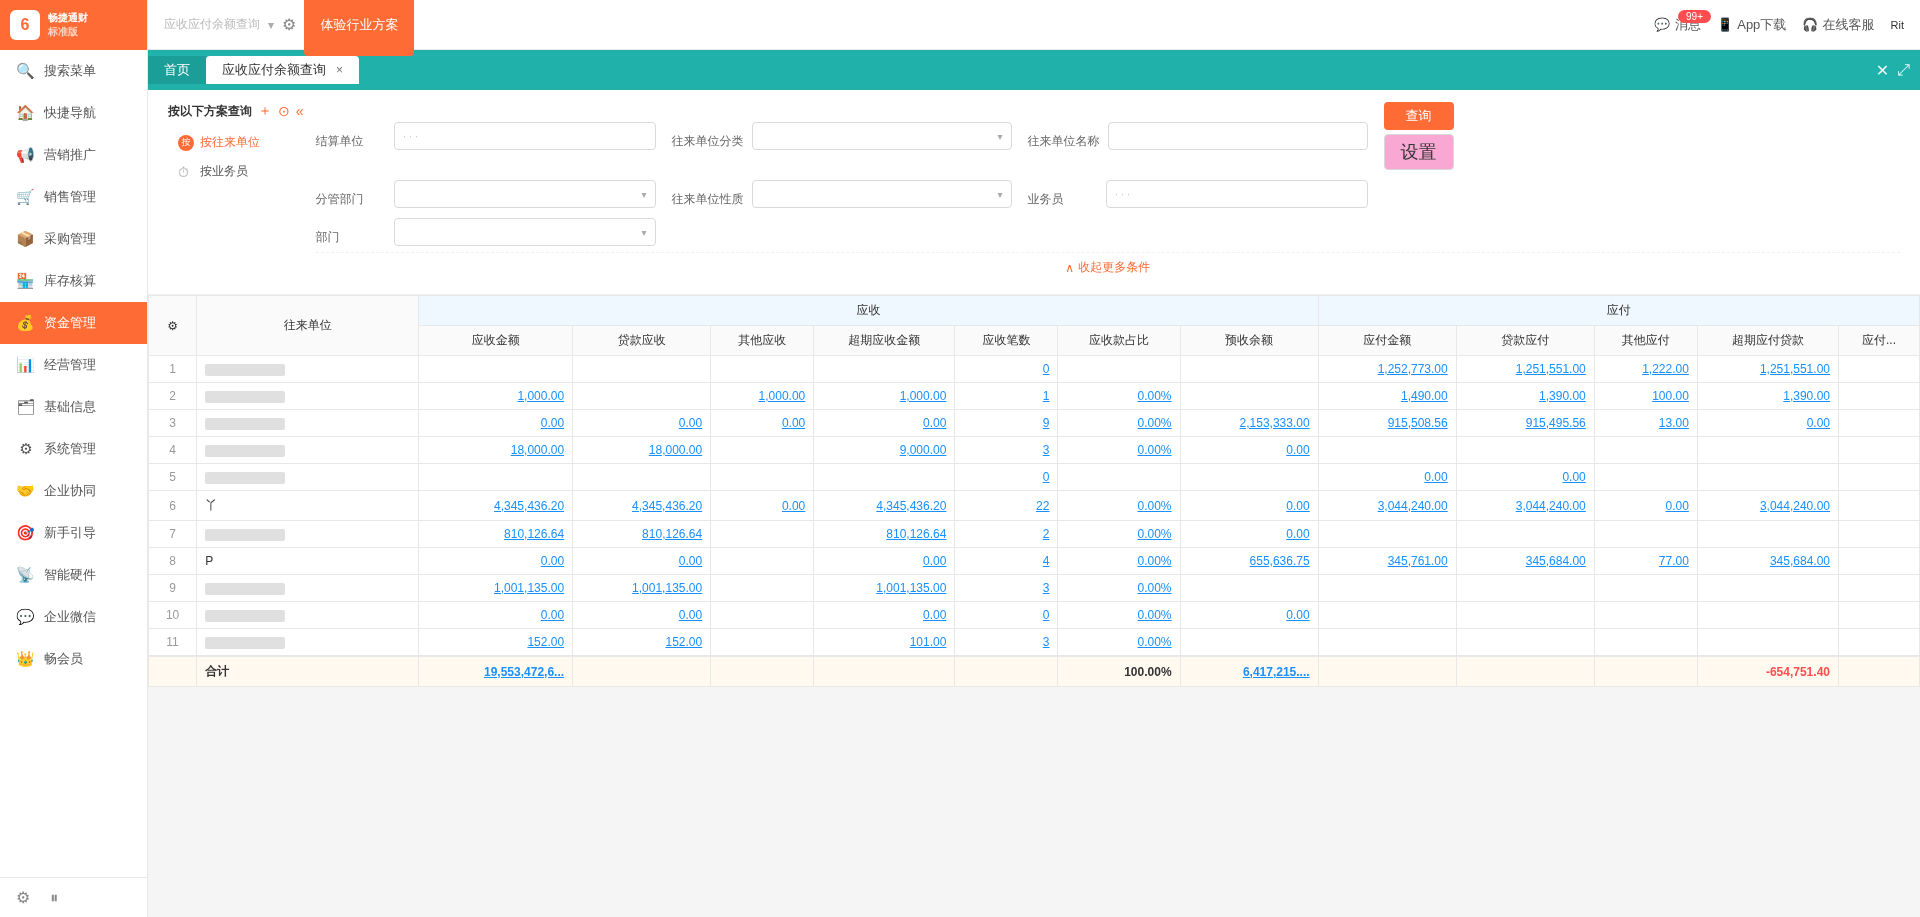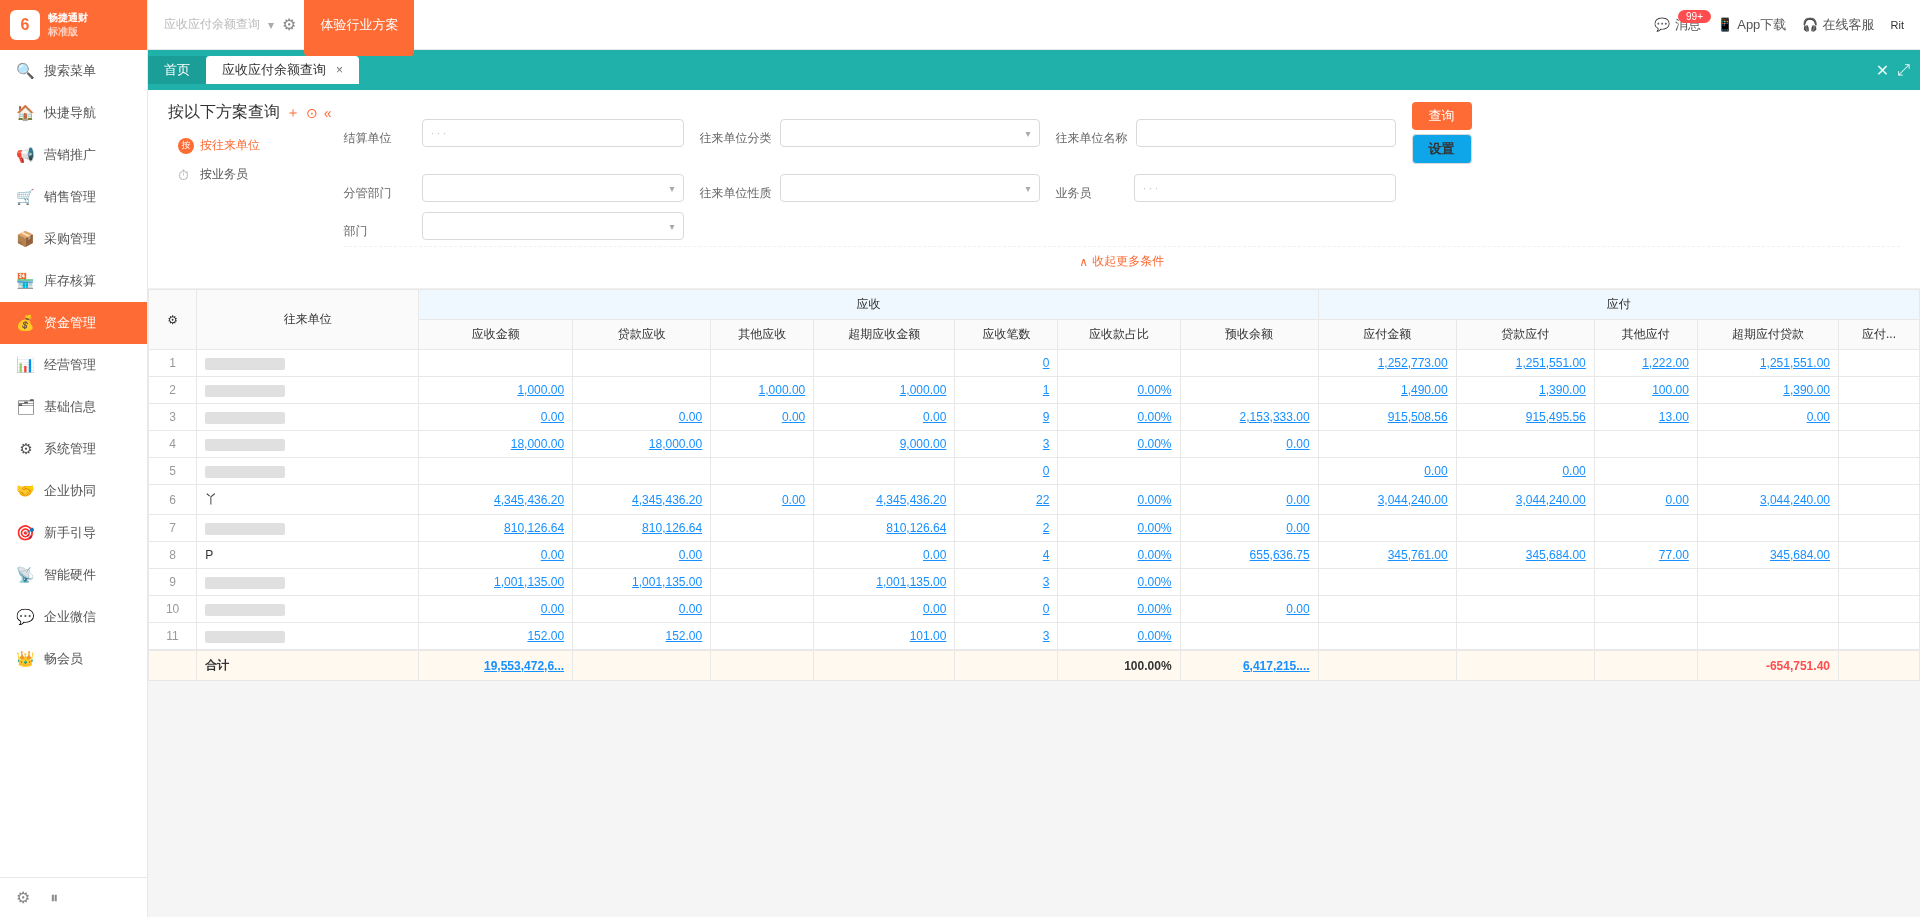--- a/index.html
+++ b/index.html
@@ -103,22 +103,22 @@
     .filter-collapse {
       display: flex; align-items: center; justify-content: center;
       color: #ff6b35; font-size: 12px; cursor: pointer; gap: 4px;
       padding: 6px 0; border-top: 1px dashed #f0f0f0; margin-top: 6px;
     }
     .btn-query {
       background: #ff6b35; color: #fff; border: none; border-radius: 4px;
       padding: 5px 16px; font-size: 13px; cursor: pointer;
     }
     .btn-set {
-      background: #0ea5e9; color: #333; border: 1px solid #d9d9d9; border-radius: 4px;
-      padding: 5px 16px; font-size: 13px; cursor: pointer; font-weight: bold;
+      background: #f9a8d4; color: #333; border: 1px solid #d9d9d9; border-radius: 4px;
+      padding: 5px 16px; font-size: 18px; cursor: pointer;
     }
     .filter-side-option {
       display: flex; align-items: center; gap: 6px; padding: 6px 10px;
       cursor: pointer; font-size: 12px; color: #555;
     }
     .filter-side-option.active { color: #ff6b35; }
     .filter-side-option .circle-icon {
       width: 16px; height: 16px; border-radius: 50%;
       background: #ff6b35; color: #fff;
       display: flex; align-items: center; justify-content: center; font-size: 9px;
@@ -277,21 +277,21 @@
 
   <div class="content">
     <div class="page">
 
 
       <div class="filter-area">
         <div style="display:flex;gap:12px;">
 
           <div style="display:flex;flex-direction:column;gap:0;min-width:130px;">
             <div style="display:flex;align-items:center;gap:6px;margin-bottom:8px;">
-              <span style="font-size:16px;color:#333;font-weight:400;">按以下方案查询</span>
+              <span style="font-size:12px;color:#333;font-weight:700;">按以下方案查询</span>
               <span style="color:#ff6b35;cursor:pointer;font-size:14px;">＋</span>
               <span style="color:#ff6b35;cursor:pointer;font-size:14px;">⊙</span>
               <span style="color:#ff6b35;cursor:pointer;font-size:14px;">«</span>
             </div>
             <div class="filter-side-option active">
               <span class="circle-icon">按</span>
               <span>按往来单位</span>
             </div>
             <div class="filter-side-option">
               <span class="clock-icon">⏱</span>

